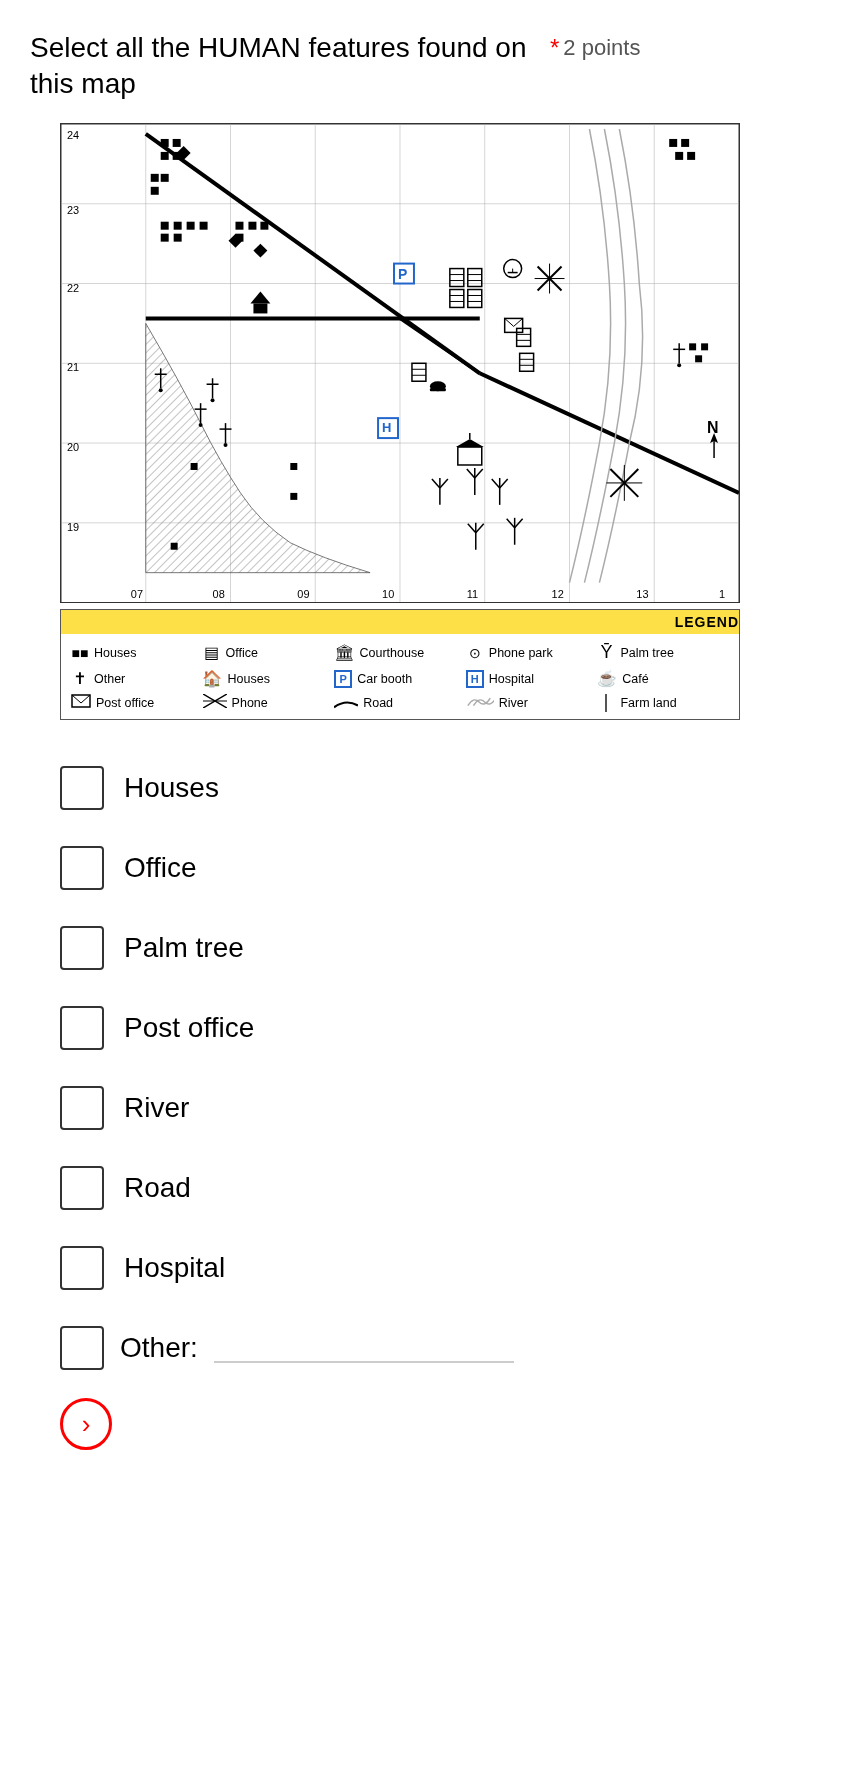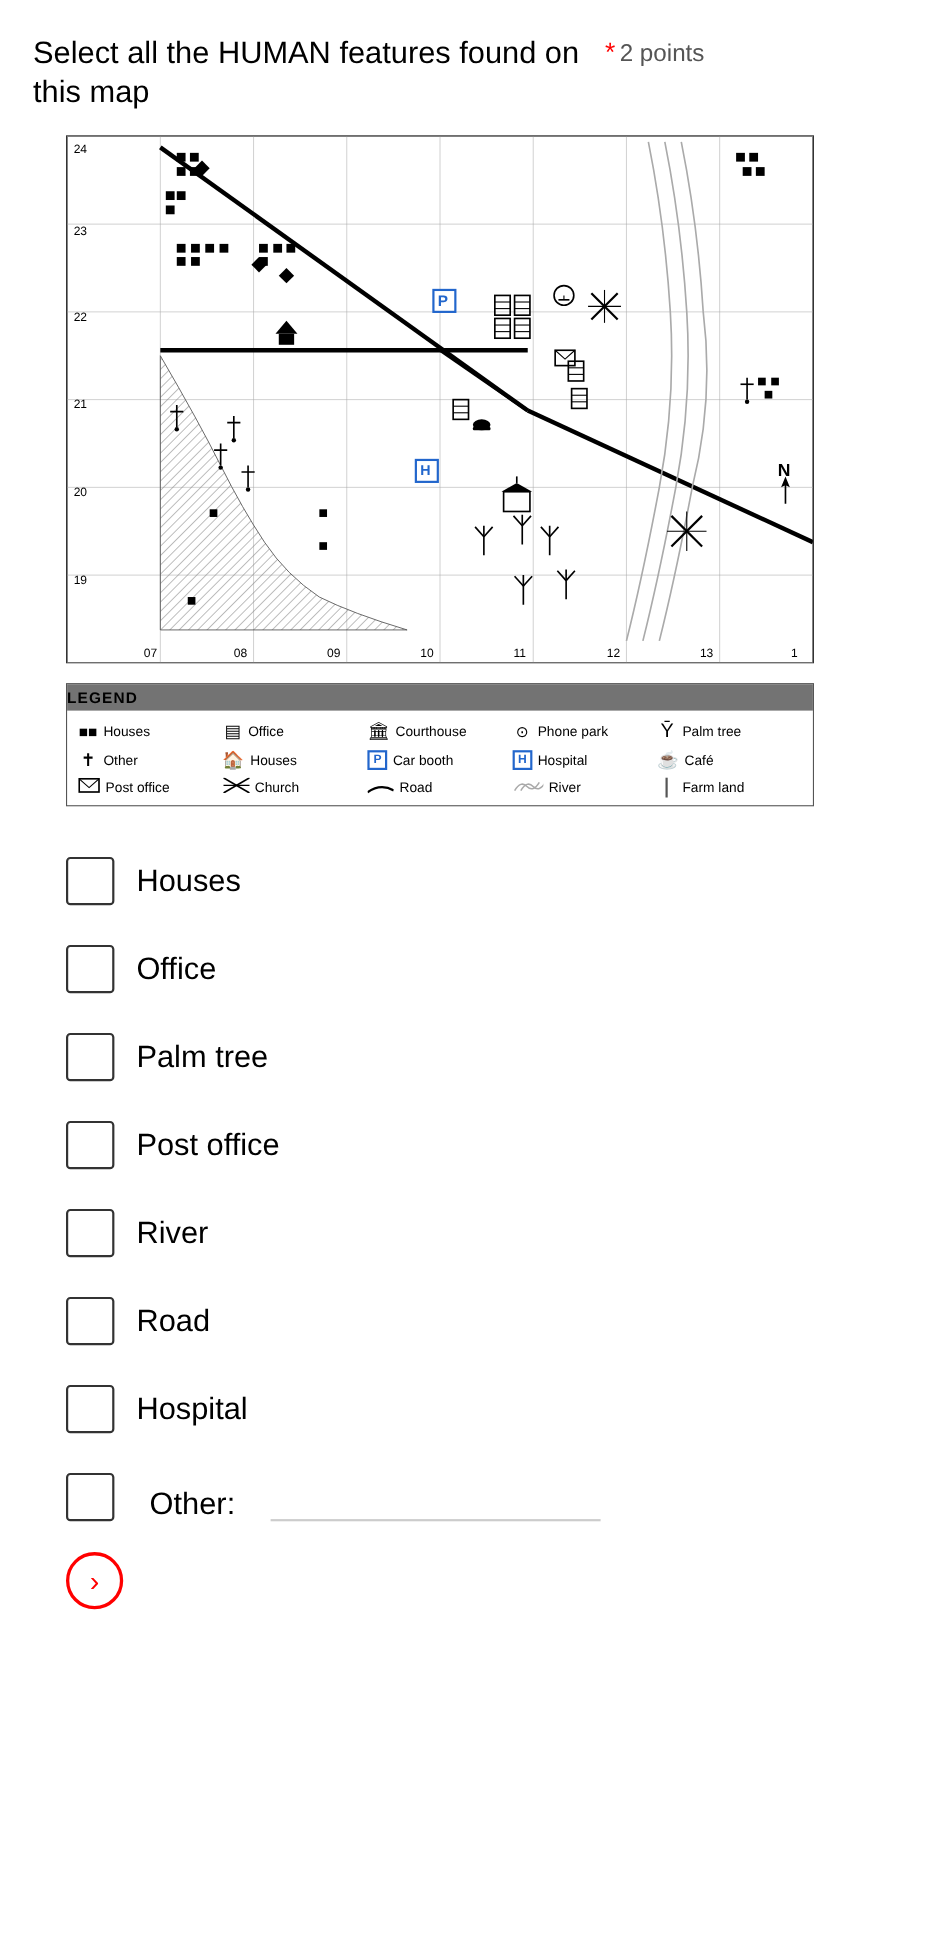--- a/index.html
+++ b/index.html
@@ -32,43 +32,43 @@
       white-space: nowrap;
       margin-top: 4px;
     }
     .points-badge .asterisk {
       color: red;
       font-size: 24px;
     }
 
     
     .map-container {
-      margin-bottom: 18px;
+      margin-bottom: 6px;
       border: 1px solid #333;
       position: relative;
       width: 680px;
       margin-left: 30px;
     }
     .map-svg {
       width: 100%;
       height: auto;
       display: block;
     }
 
     
     .legend-container {
       border: 1.5px solid #555;
       margin-left: 30px;
       width: 680px;
       margin-bottom: 28px;
       font-size: 13px;
     }
     .legend-title {
-      background: #737373;
-      text-align: left;
+      background: #fde047;
+      text-align: right;
       font-weight: bold;
       font-size: 14px;
       padding: 4px 0;
       letter-spacing: 1px;
     }
     .legend-body {
       padding: 8px 10px;
       display: grid;
       grid-template-columns: repeat(5, 1fr);
       row-gap: 6px;
@@ -155,22 +155,22 @@
       display: flex;
       align-items: center;
       justify-content: center;
     }
     .option-label {
       font-size: 28px;
       font-weight: 400;
     }
     .other-row {
       display: flex;
-      align-items: flex-end;
-      gap: 32px;
+      align-items: center;
+      gap: 16px;
       padding: 18px 0;
     }
     .other-input {
       border: none;
       border-bottom: 2px solid #ccc;
       width: 300px;
       font-size: 24px;
       outline: none;
     }
     .submit-circle {
@@ -504,21 +504,21 @@
       <span>Post office</span>
     </div>
     <div class="legend-item">
       <span class="legend-icon">
         <svg width="24" height="14" viewBox="0 0 24 14">
             <line x1="0" y1="0" x2="24" y2="14" stroke="#000" stroke-width="1.5"></line>
             <line x1="24" y1="0" x2="0" y2="14" stroke="#000" stroke-width="1.5"></line>
             <line x1="0" y1="7" x2="24" y2="7" stroke="#000" stroke-width="1"></line>
           </svg>
       </span>
-      <span>Church</span>
+      <span>Phone</span>
     </div>
     <div class="legend-item">
       <span class="legend-icon legend-icon-road">
         <svg width="28" height="14" viewBox="0 0 28 14">
             <path d="M0,12 Q14,2 28,10" fill="none" stroke="#000" stroke-width="2.5"></path>
           </svg>
       </span>
       <span>Road</span>
     </div>
     <div class="legend-item legend-icon-river">

